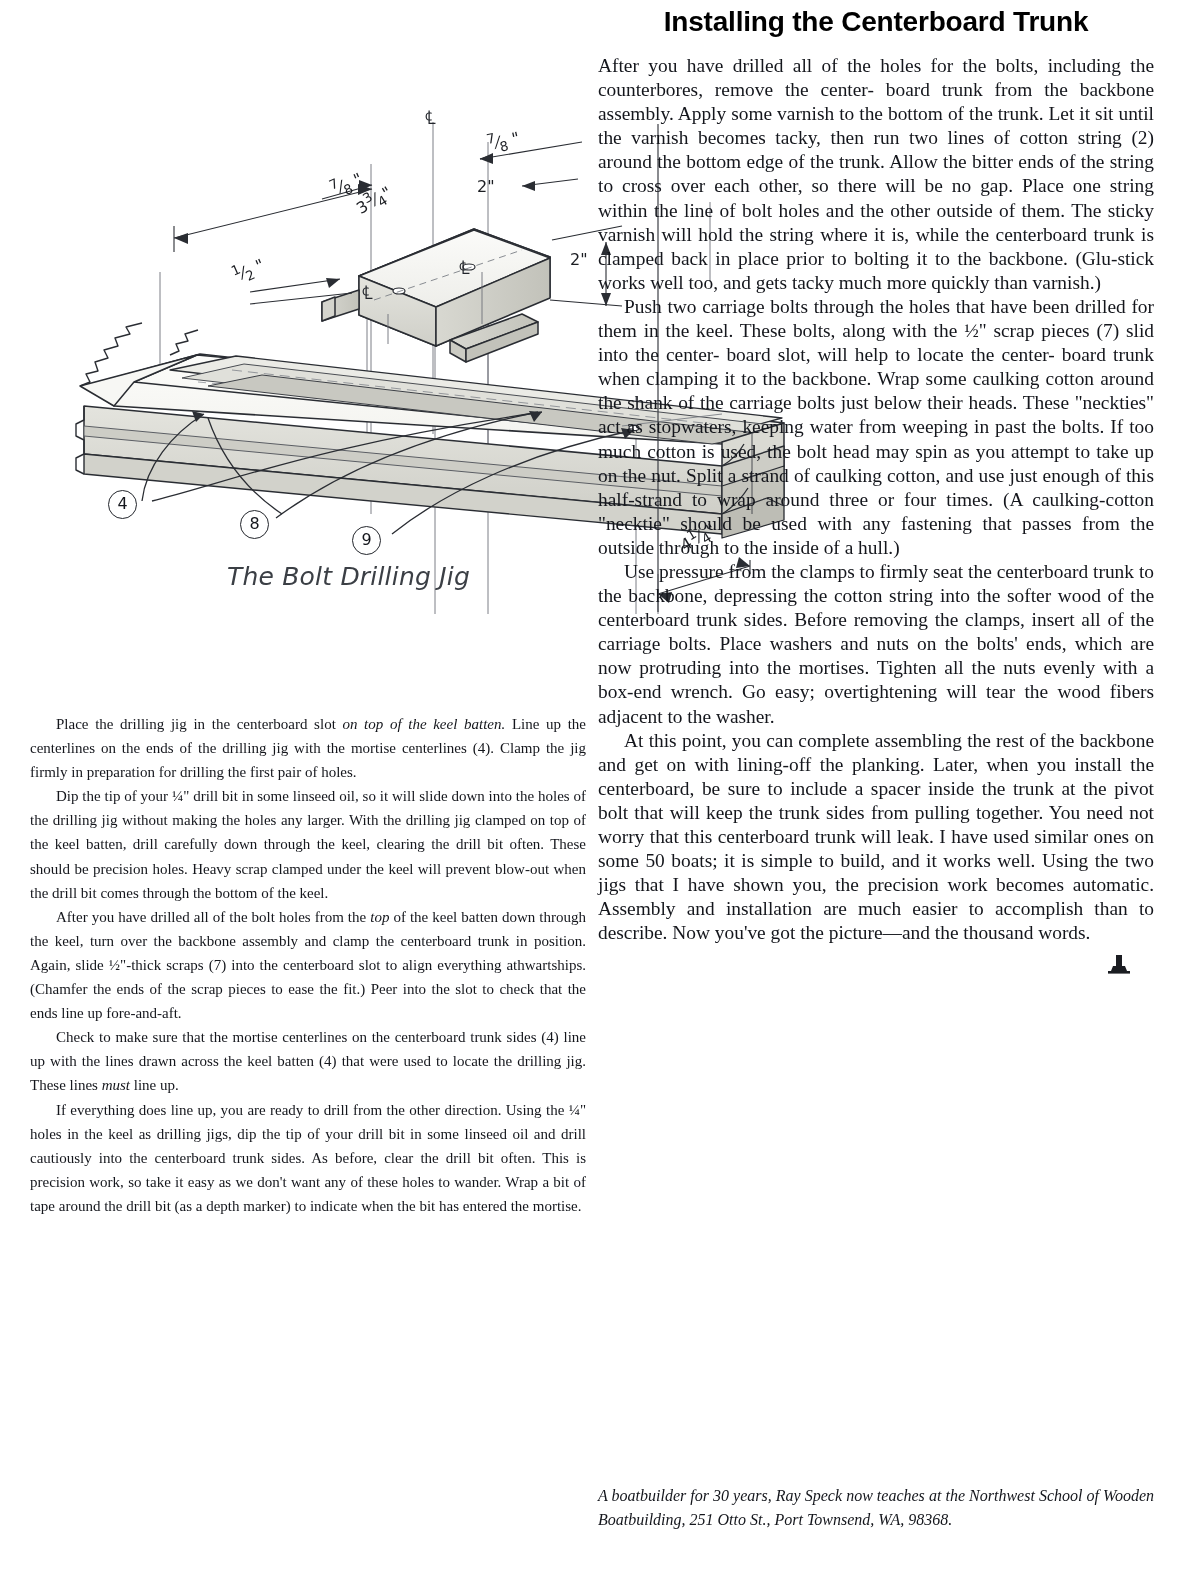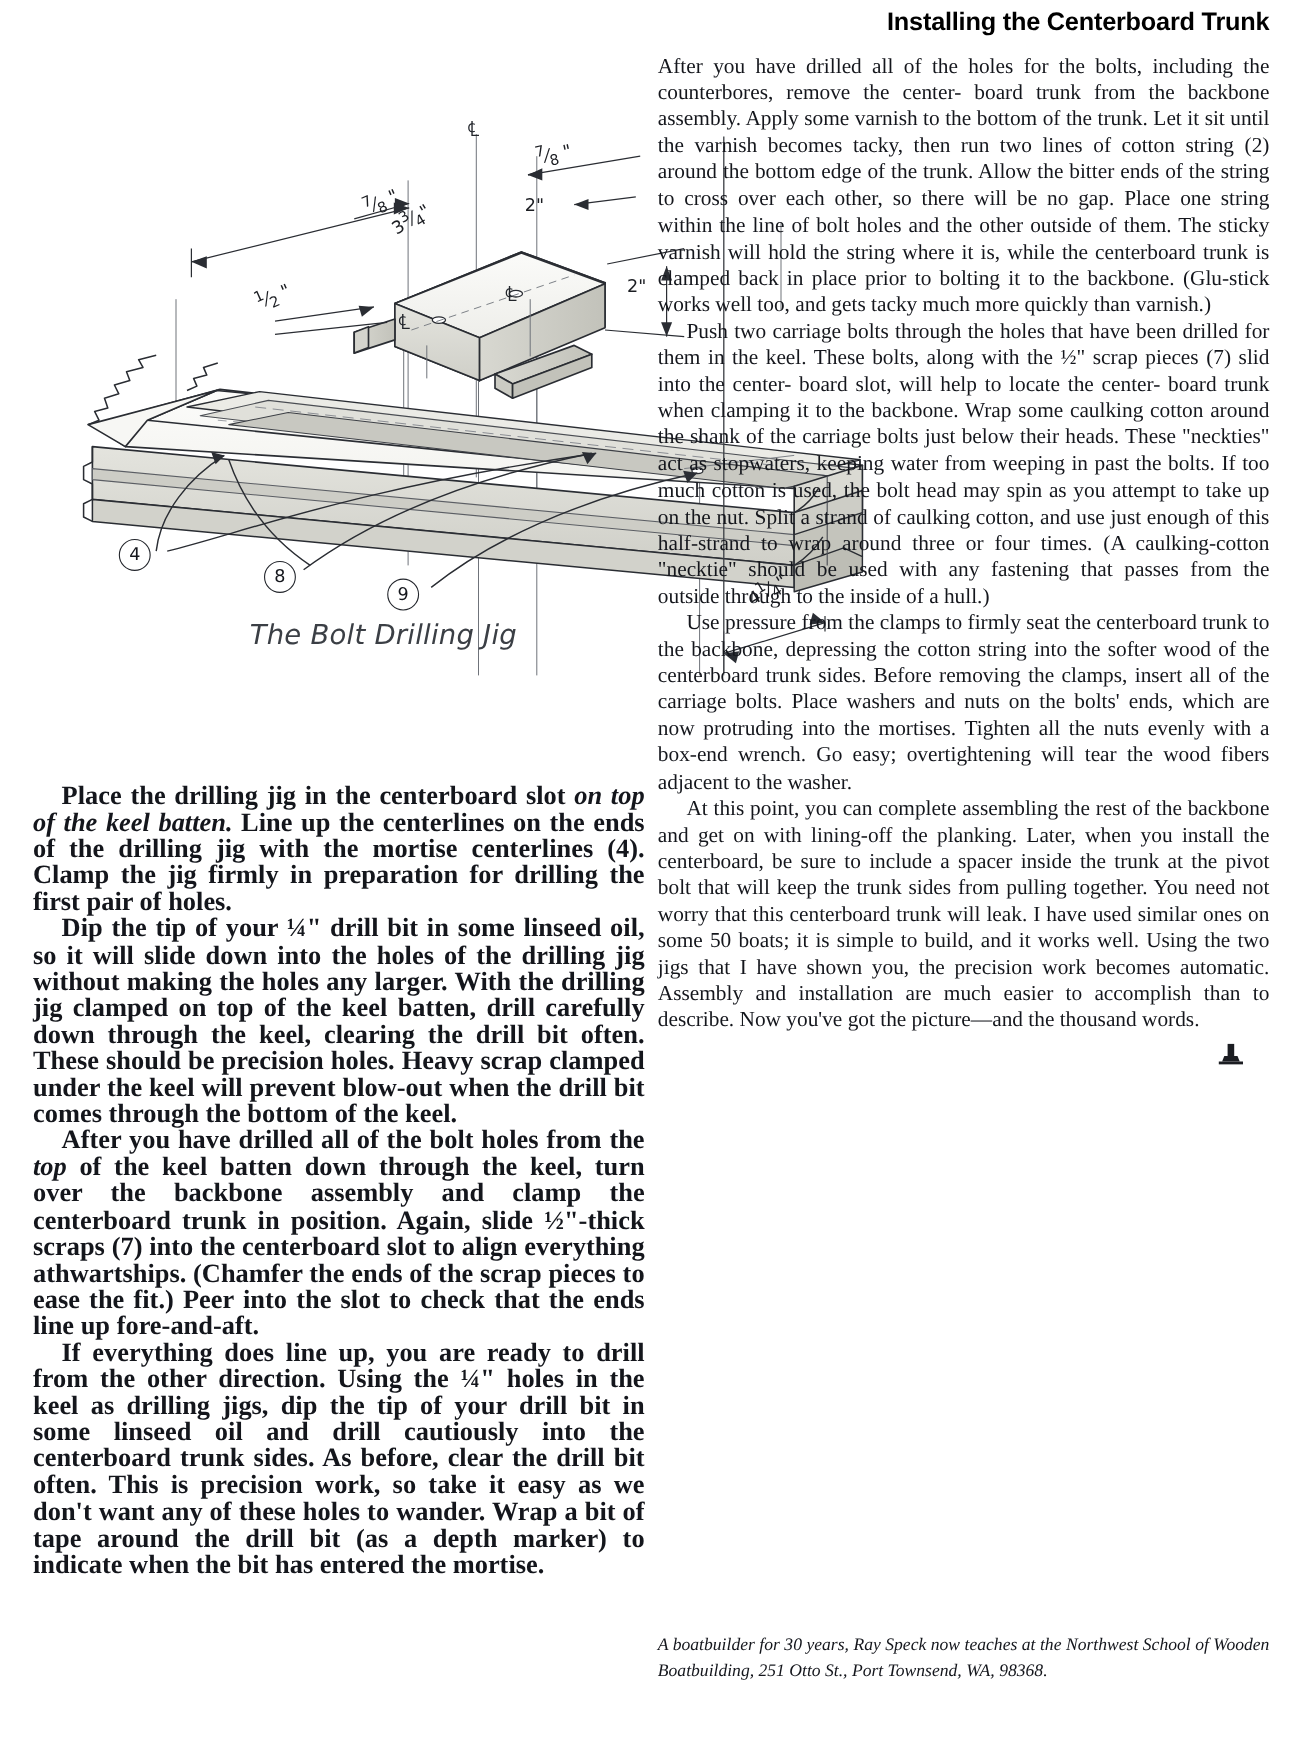--- a/index.html
+++ b/index.html
@@ -16,22 +16,22 @@
 
   
   .article{
     position:absolute;
     left:598px; top:6px;
     width:556px;
   }
   .art-title{
     font-family:"Liberation Sans","DejaVu Sans",sans-serif;
     font-weight:bold;
-    font-size:23px;
-    text-align:right;
+    font-size:28px;
+    text-align:center;
     letter-spacing:-0.2px;
     margin:0 0 2px 0;
     color:#000;
   }
   .art-body{
     font-size:19.4px;
     line-height:24.1px;
     text-align:justify;
     text-justify:inter-word;
     hyphens:none;
@@ -96,24 +96,23 @@
     line-height:23.5px;
     font-style:italic;
     text-align:justify;
   }
 
   
   .leftcol{
     position:absolute;
     left:30px; top:712px;
     width:556px;
-    font-size:24px;
+    font-size:15px;
     line-height:24.1px;
     text-align:justify;
-    font-weight:bold;
   }
   .leftcol p{margin:0;text-indent:26px;}
   .leftcol p:first-child{text-indent:26px;}
 
   em{font-style:italic;}
 
   
   .figure{
     position:absolute;
     left:22px; top:14px;
@@ -356,16 +355,17 @@
       </svg>
     </span>
   </div>
 
   <div class="bio">A boatbuilder for 30 years, Ray Speck now teaches at the Northwest School of Wooden Boatbuilding, 251 Otto St., Port Townsend, WA, 98368.</div>
 
   <div class="leftcol">
     <p><span>Place the drilling jig in the centerboard slot </span><em>on top of the keel batten.</em><span> Line up the centerlines on the ends of the drilling jig with the mortise centerlines (4). Clamp the jig firmly in preparation for drilling the first pair of holes.</span></p>
     <p><span>Dip the tip of your ¼" drill bit in some linseed oil, so it will slide down into the holes of the drilling jig without making the holes any larger. With the drilling jig clamped on top of the keel batten, drill carefully down through the keel, clearing the drill bit often. These should be precision holes. Heavy scrap clamped under the keel will prevent blow-out when the drill bit comes through the bottom of the keel.</span></p>
     <p><span>After you have drilled all of the bolt holes from the </span><em>top</em><span> of the keel batten down through the keel, turn over the backbone assembly and clamp the centerboard trunk in position. Again, slide ½"-thick scraps (7) into the centerboard slot to align everything athwartships. (Chamfer the ends of the scrap pieces to ease the fit.) Peer into the slot to check that the ends line up fore-and-aft.</span></p>
+    <p><span>Check to make sure that the mortise centerlines on the centerboard trunk sides (4) line up with the lines drawn across the keel batten (4) that were used to locate the drilling jig. These lines </span><em>must</em><span> line up.</span></p>
     <p><span>If everything does line up, you are ready to drill from the other direction. Using the ¼" holes in the keel as drilling jigs, dip the tip of your drill bit in some linseed oil and drill cautiously into the centerboard trunk sides. As before, clear the drill bit often. This is precision work, so take it easy as we don't want any of these holes to wander. Wrap a bit of tape around the drill bit (as a depth marker) to indicate when the bit has entered the mortise.</span></p>
   </div>
 
 </div>
 
 </body></html>

